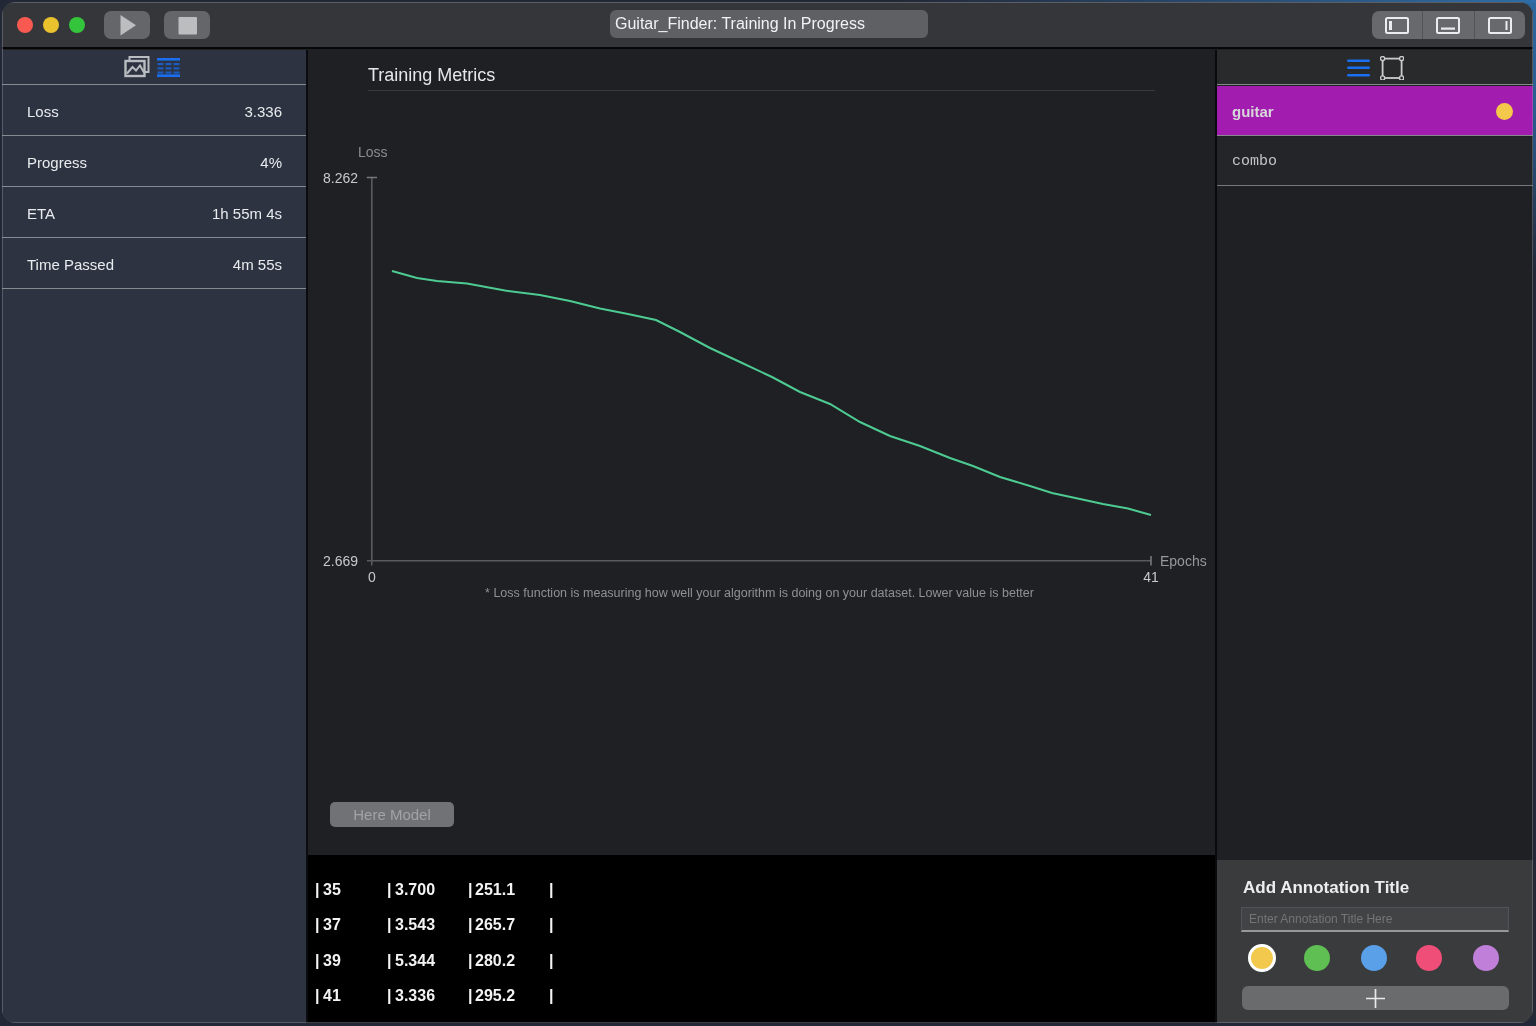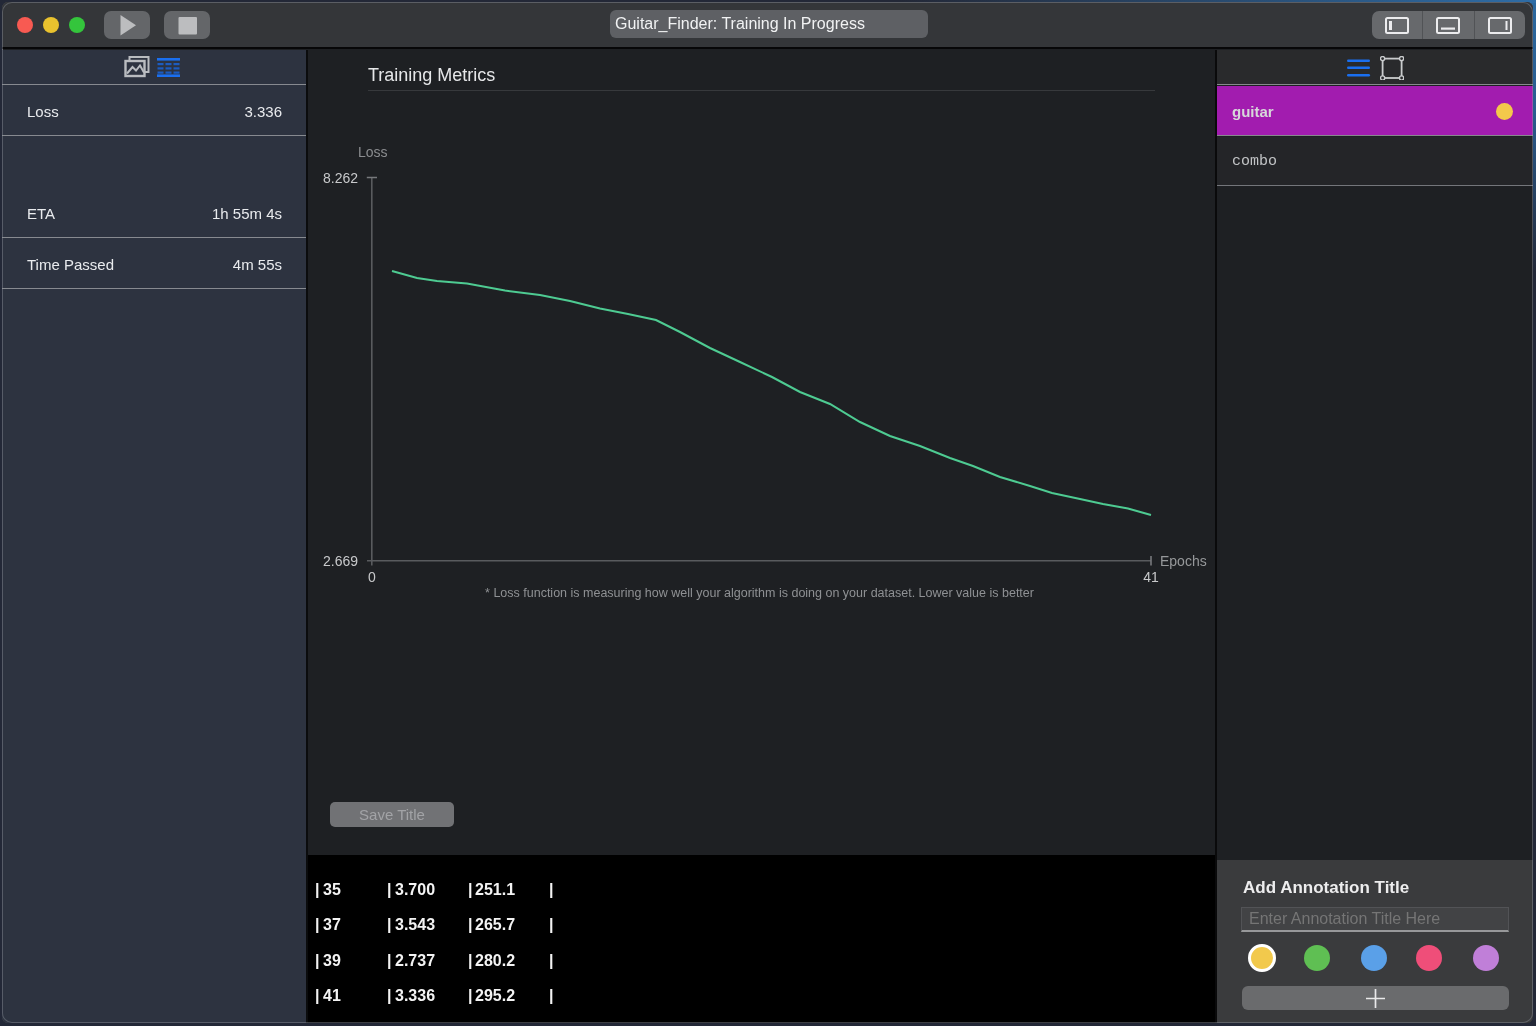--- a/index.html
+++ b/index.html
@@ -1,21 +1,21 @@
 <!DOCTYPE html>
 <html><head>
 <meta charset="utf-8">
 <style>
   * { margin:0; padding:0; box-sizing:border-box; }
   html,body { width:1536px; height:1026px; overflow:hidden; }
   body { background:#232837; font-family:"Liberation Sans", sans-serif; position:relative; }
   .abs { position:absolute; }
   .window {
     position:absolute; left:2px; top:2px; width:1531px; height:1021px;
-    border-radius:6px; overflow:hidden; background:#1e2023;
+    border-radius:14px; overflow:hidden; background:#1e2023;
     box-shadow: inset 0 0 0 1px rgba(140,145,155,0.45);
   }
   .root { position:absolute; left:-2px; top:-2px; width:1536px; height:1026px; }
 
   
   .titlebar { position:absolute; left:0; top:2px; width:1536px; height:47px;
     background:#343639; border-bottom:2px solid #070708; }
   .tl { position:absolute; top:15px; width:16px; height:16px; border-radius:50%; }
   .btn-toolbar { position:absolute; top:9px; height:28px; background:#646669; border-radius:7px; }
   .title-pill { position:absolute; left:610px; top:8px; width:318px; height:28px;
@@ -53,21 +53,21 @@
     border-bottom:1px solid #87898d; }
   .rp-row1 { position:absolute; left:0; top:36px; width:100%; height:50px; background:#a21caf;
     border-bottom:1px solid #87898d; }
   .rp-row2 { position:absolute; left:0; top:87px; width:100%; height:49px; background:#242528;
     border-bottom:1px solid #74767b;font-family:Liberation Mono, monospace; }
   .rp-row1 .txt, .rp-row2 .txt { position:absolute; left:15px; top:50%; transform:translateY(-50%); font-size:15px; }
   .anno { position:absolute; left:0; top:810px; width:100%; height:166px; background:#3a3b3d; }
   .anno h3 { position:absolute; left:26px; top:18px; color:#ededee; font-size:17px; font-weight:bold; }
   .anno input { position:absolute; left:24px; top:47px; width:268px; height:25px;
     background:#424345; border:1px solid #525356; border-bottom:2px solid #97989a;
-    color:#77797c; font-size:16px; padding-left:7px; outline:none; font-family:"Liberation Sans",sans-serif; }
+    color:#77797c; font-size:12px; padding-left:7px; outline:none; font-family:"Liberation Sans",sans-serif; }
   .dot { position:absolute; top:85px; width:26px; height:26px; border-radius:50%; }
   .plusbtn { position:absolute; left:25px; top:126px; width:267px; height:24px;
     background:#6a6b6d; border-radius:6px; color:#e9e9ea; font-size:20px; font-weight:300;
     display:flex; align-items:center; justify-content:center; line-height:0; }
 </style>
 </head>
 <body>
 <div class="abs" style="right:0; top:0; width:12px; height:320px; background:linear-gradient(180deg,#2c689e,#2a5c8f 35%,#232837 85%);"></div>
 <div class="abs" style="left:900px; right:0; top:0; height:3px; background:linear-gradient(90deg,#232837,#2e6da7);"></div>
 <div class="window">
@@ -129,20 +129,24 @@
           <rect x="0.5" y="13.5" width="6" height="2.2"></rect>
               <rect x="8.5" y="13.5" width="6" height="2.2"></rect>
               <rect x="16.5" y="13.5" width="6" height="2.2"></rect>
         </g>
         <rect x="0" y="16.4" width="23" height="2.6" fill="#1a6ff0"></rect>
       </svg>
     </div>
     <div class="sb-row" style="top:36px;">
           <span class="lbl">Loss</span>
           <span class="val">3.336</span>
+        </div>
+    <div class="sb-row" style="top:87px;">
+          <span class="lbl">Progress</span>
+          <span class="val">4%</span>
         </div>
     <div class="sb-row" style="top:138px;">
           <span class="lbl">ETA</span>
           <span class="val">1h 55m 4s</span>
         </div>
     <div class="sb-row" style="top:189px;">
           <span class="lbl">Time Passed</span>
           <span class="val">4m 55s</span>
         </div>
   </div>
@@ -157,21 +161,21 @@
       <text x="371.8" y="582" fill="#c8c9cb" font-size="14" text-anchor="middle">0</text>
       <text x="1151" y="582" fill="#c8c9cb" font-size="14" text-anchor="middle">41</text>
       <text x="1160" y="566" fill="#96989a" font-size="14">Epochs</text>
       <line x1="371.8" y1="177.5" x2="371.8" y2="565.5" stroke="#595b5e" stroke-width="1.6"></line>
       <line x1="367" y1="560.8" x2="1151" y2="560.8" stroke="#595b5e" stroke-width="1.6"></line>
       <line x1="366.8" y1="177.5" x2="377" y2="177.5" stroke="#77797c" stroke-width="1.6"></line>
       <line x1="1151" y1="556" x2="1151" y2="565.5" stroke="#77797c" stroke-width="1.6"></line>
       <polyline fill="none" stroke="#4ecb92" stroke-width="2" points="392,271 417,278 437,281 467,283.5 505,290.5 540,295 570,301 600,308.5 628,314 656,320 680,332 710,348 740,362 772,377 800,392 830,404 860,422 890,436 920,446 950,458 973,466 1000,477 1030,486 1052,493 1080,499 1103,504 1128,508.5 1151,515"></polyline>
       <text x="759.5" y="597" fill="#8f9194" font-size="12.5" text-anchor="middle">* Loss function is measuring how well your algorithm is doing on your dataset. Lower value is better</text>
     </svg>
-    <div class="save-btn">Save Title</div>
+    <div class="save-btn">Here Model</div>
     <div class="console">
       <div class="crow" style="top:35px;">
             <span style="left:7px;">|</span>
             <span style="left:15px;">35</span>
             <span style="left:79px;">|</span>
             <span style="left:87px;">3.700</span>
             <span style="left:160px;">|</span>
             <span style="left:167px;">251.1</span>
             <span style="left:241px;">|</span>
           </div>
@@ -181,21 +185,21 @@
             <span style="left:79px;">|</span>
             <span style="left:87px;">3.543</span>
             <span style="left:160px;">|</span>
             <span style="left:167px;">265.7</span>
             <span style="left:241px;">|</span>
           </div>
       <div class="crow" style="top:106px;">
             <span style="left:7px;">|</span>
             <span style="left:15px;">39</span>
             <span style="left:79px;">|</span>
-            <span style="left:87px;">2.737</span>
+            <span style="left:87px;">5.344</span>
             <span style="left:160px;">|</span>
             <span style="left:167px;">280.2</span>
             <span style="left:241px;">|</span>
           </div>
       <div class="crow" style="top:141px;">
             <span style="left:7px;">|</span>
             <span style="left:15px;">41</span>
             <span style="left:79px;">|</span>
             <span style="left:87px;">3.336</span>
             <span style="left:160px;">|</span>

